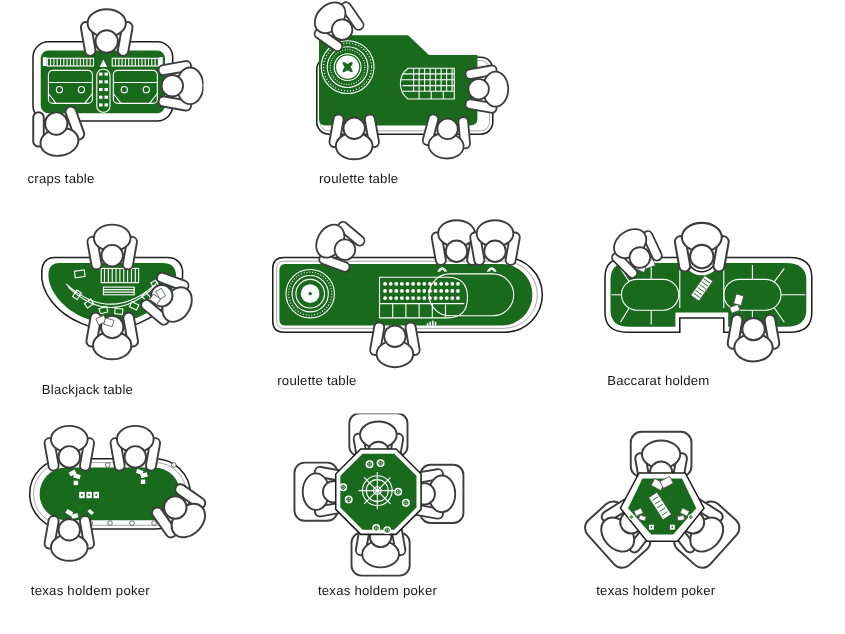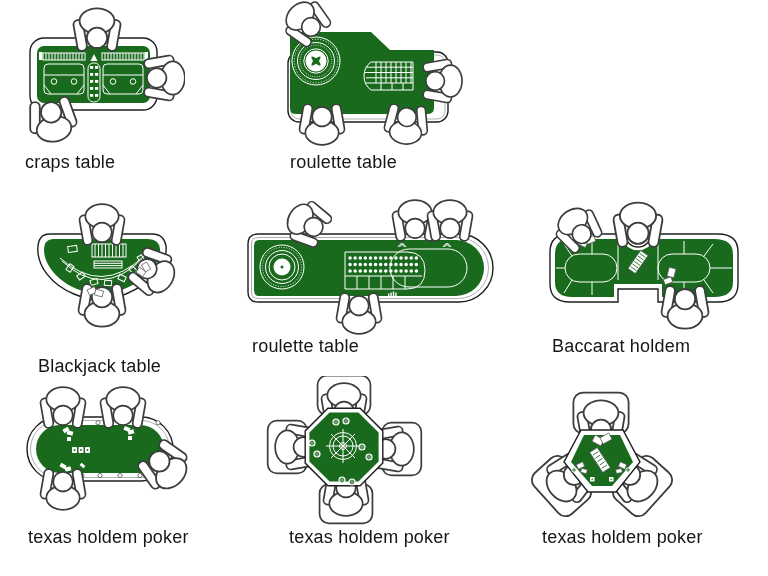--- a/index.html
+++ b/index.html
@@ -10,21 +10,21 @@
     --label-color:#161616;
   }
   html,body{margin:0;padding:0;}
   body{
     width:768px;height:576px;position:relative;overflow:hidden;
     background:#ffffff;
     font-family:"Liberation Sans","DejaVu Sans",sans-serif;
   }
   .fig-svg{position:absolute;}
   .fig-label{
-    position:absolute;font-size:18px;line-height:20px;
+    position:absolute;font-size:12px;line-height:20px;
     color:var(--label-color);letter-spacing:.2px;white-space:nowrap;text-align:center;
   }
   .felt{fill:var(--felt-green);stroke:none;}
   .rim{fill:#ffffff;stroke:var(--table-outline);stroke-width:1.4;}
   .rim2{fill:none;stroke:#8c8c8c;stroke-width:.7;}
   .mark{stroke:var(--marking-color);fill:none;stroke-width:1;}
   .markf{fill:var(--marking-color);stroke:none;}
   .gline{stroke:var(--felt-green);fill:none;stroke-width:.8;}
   .card{fill:#ffffff;stroke:#555555;stroke-width:.7;}
   .person-stroke{fill:#ffffff;stroke:var(--person-outline);stroke-width:1.5;stroke-linejoin:round;}
@@ -169,21 +169,21 @@
     <use href="#person" transform="translate(74,26) rotate(180) scale(1.15)"></use>
     <use href="#person" transform="translate(74,112) scale(1.2)"></use>
     <use href="#person" transform="translate(128,78) rotate(-60) scale(1.15)"></use>
     <g>
       <rect x="60" y="92" width="8" height="6" class="card" transform="rotate(-25 64 95)"></rect>
       <rect x="67" y="94" width="8" height="6" class="card" transform="rotate(15 71 97)"></rect>
       <rect x="109" y="73" width="8" height="6" class="card" transform="rotate(35 113 76)"></rect>
       <rect x="114" y="68" width="8" height="6" class="card" transform="rotate(60 118 71)"></rect>
     </g>
   </svg>
-  <div class="fig-label" style="left:38px;top:356px">Blackjack table</div>
+  <div class="fig-label" style="left:38px;top:344px">Blackjack table</div>
 </div>
 
 <div>
   <svg class="fig-svg" style="left:242px;top:192px" width="260" height="148" viewBox="0 0 260 148">
     <path d="M16,42 H217 A34,34 0 0 1 217,110 H16 Q6,110 6,100 V52 Q6,42 16,42 Z" class="rim"></path>
     <path d="M16,45.5 H216 A30.5,30.5 0 0 1 216,106.5 H16 Q9.5,106.5 9.5,100 V52 Q9.5,45.5 16,45.5 Z" class="rim2"></path>
     <path d="M17,48 H214 A28,28 0 0 1 214,104 H17 Q12,104 12,98 V54 Q12,48 17,48 Z" class="felt"></path>
     <g>
       <circle cx="40" cy="75" r="22" class="mark"></circle>
       <circle cx="40" cy="75" r="19.6" class="mark" stroke-width="2.3" stroke-dasharray="0.9 1.7"></circle>

